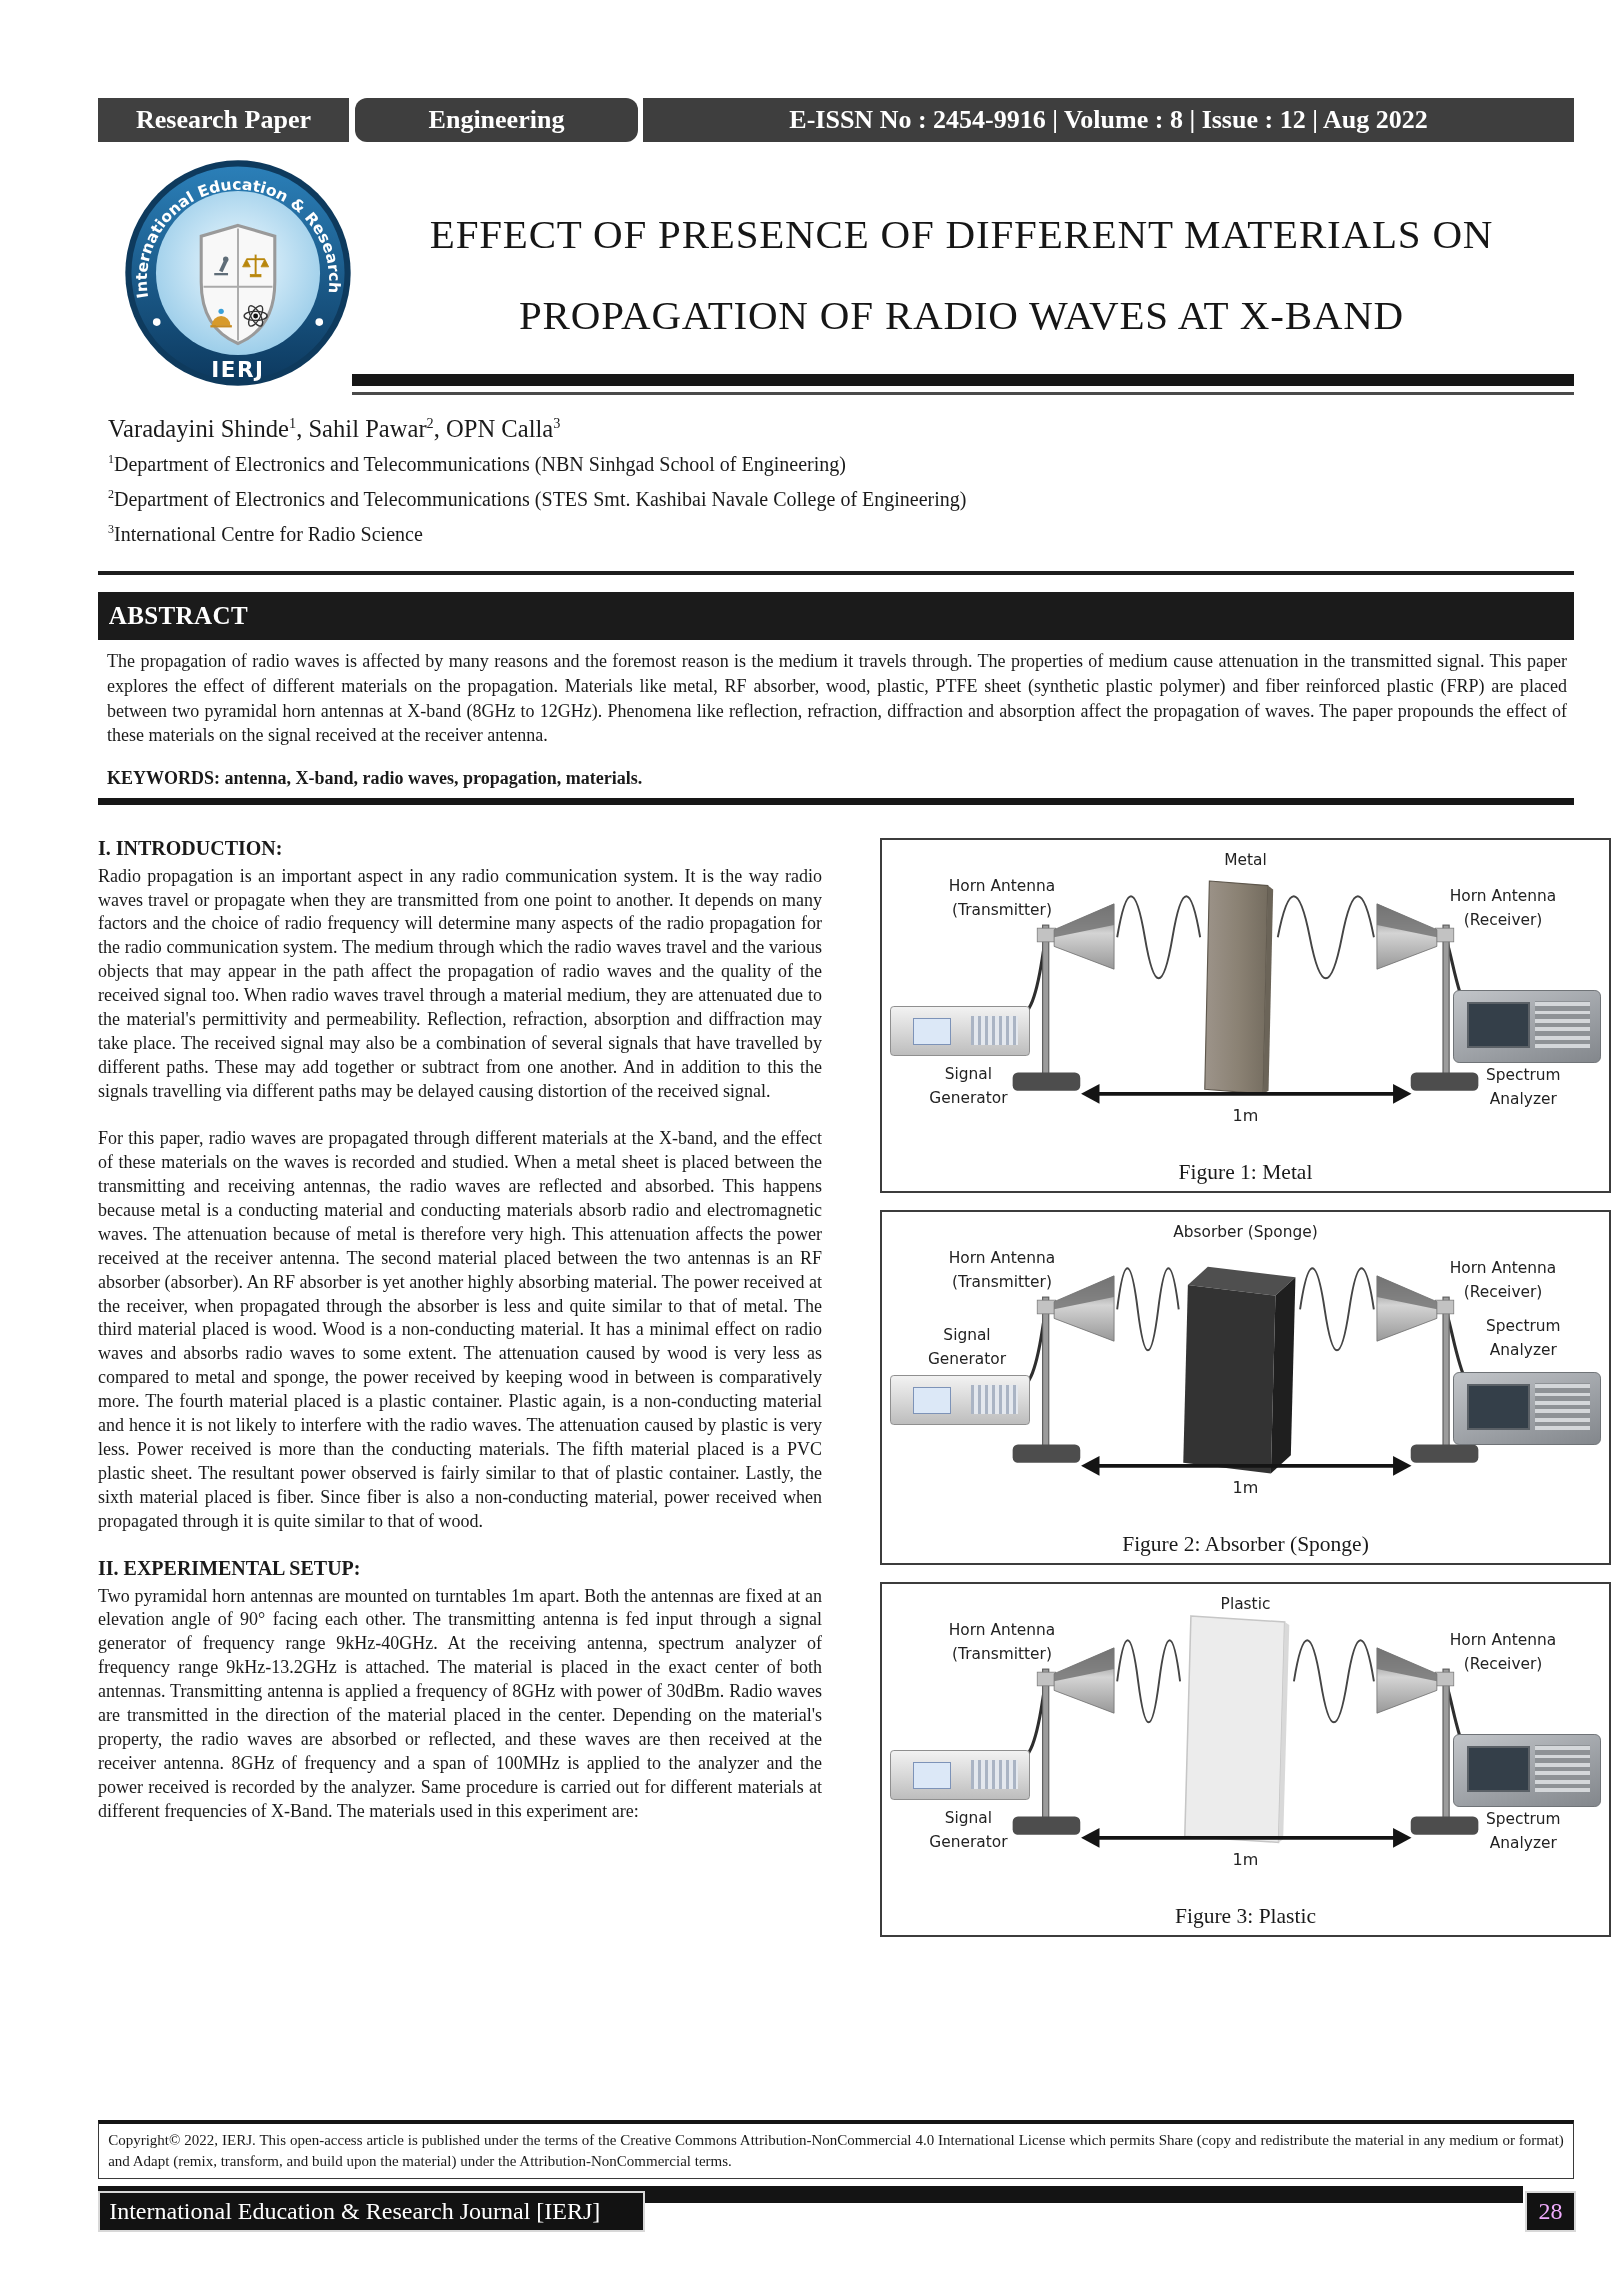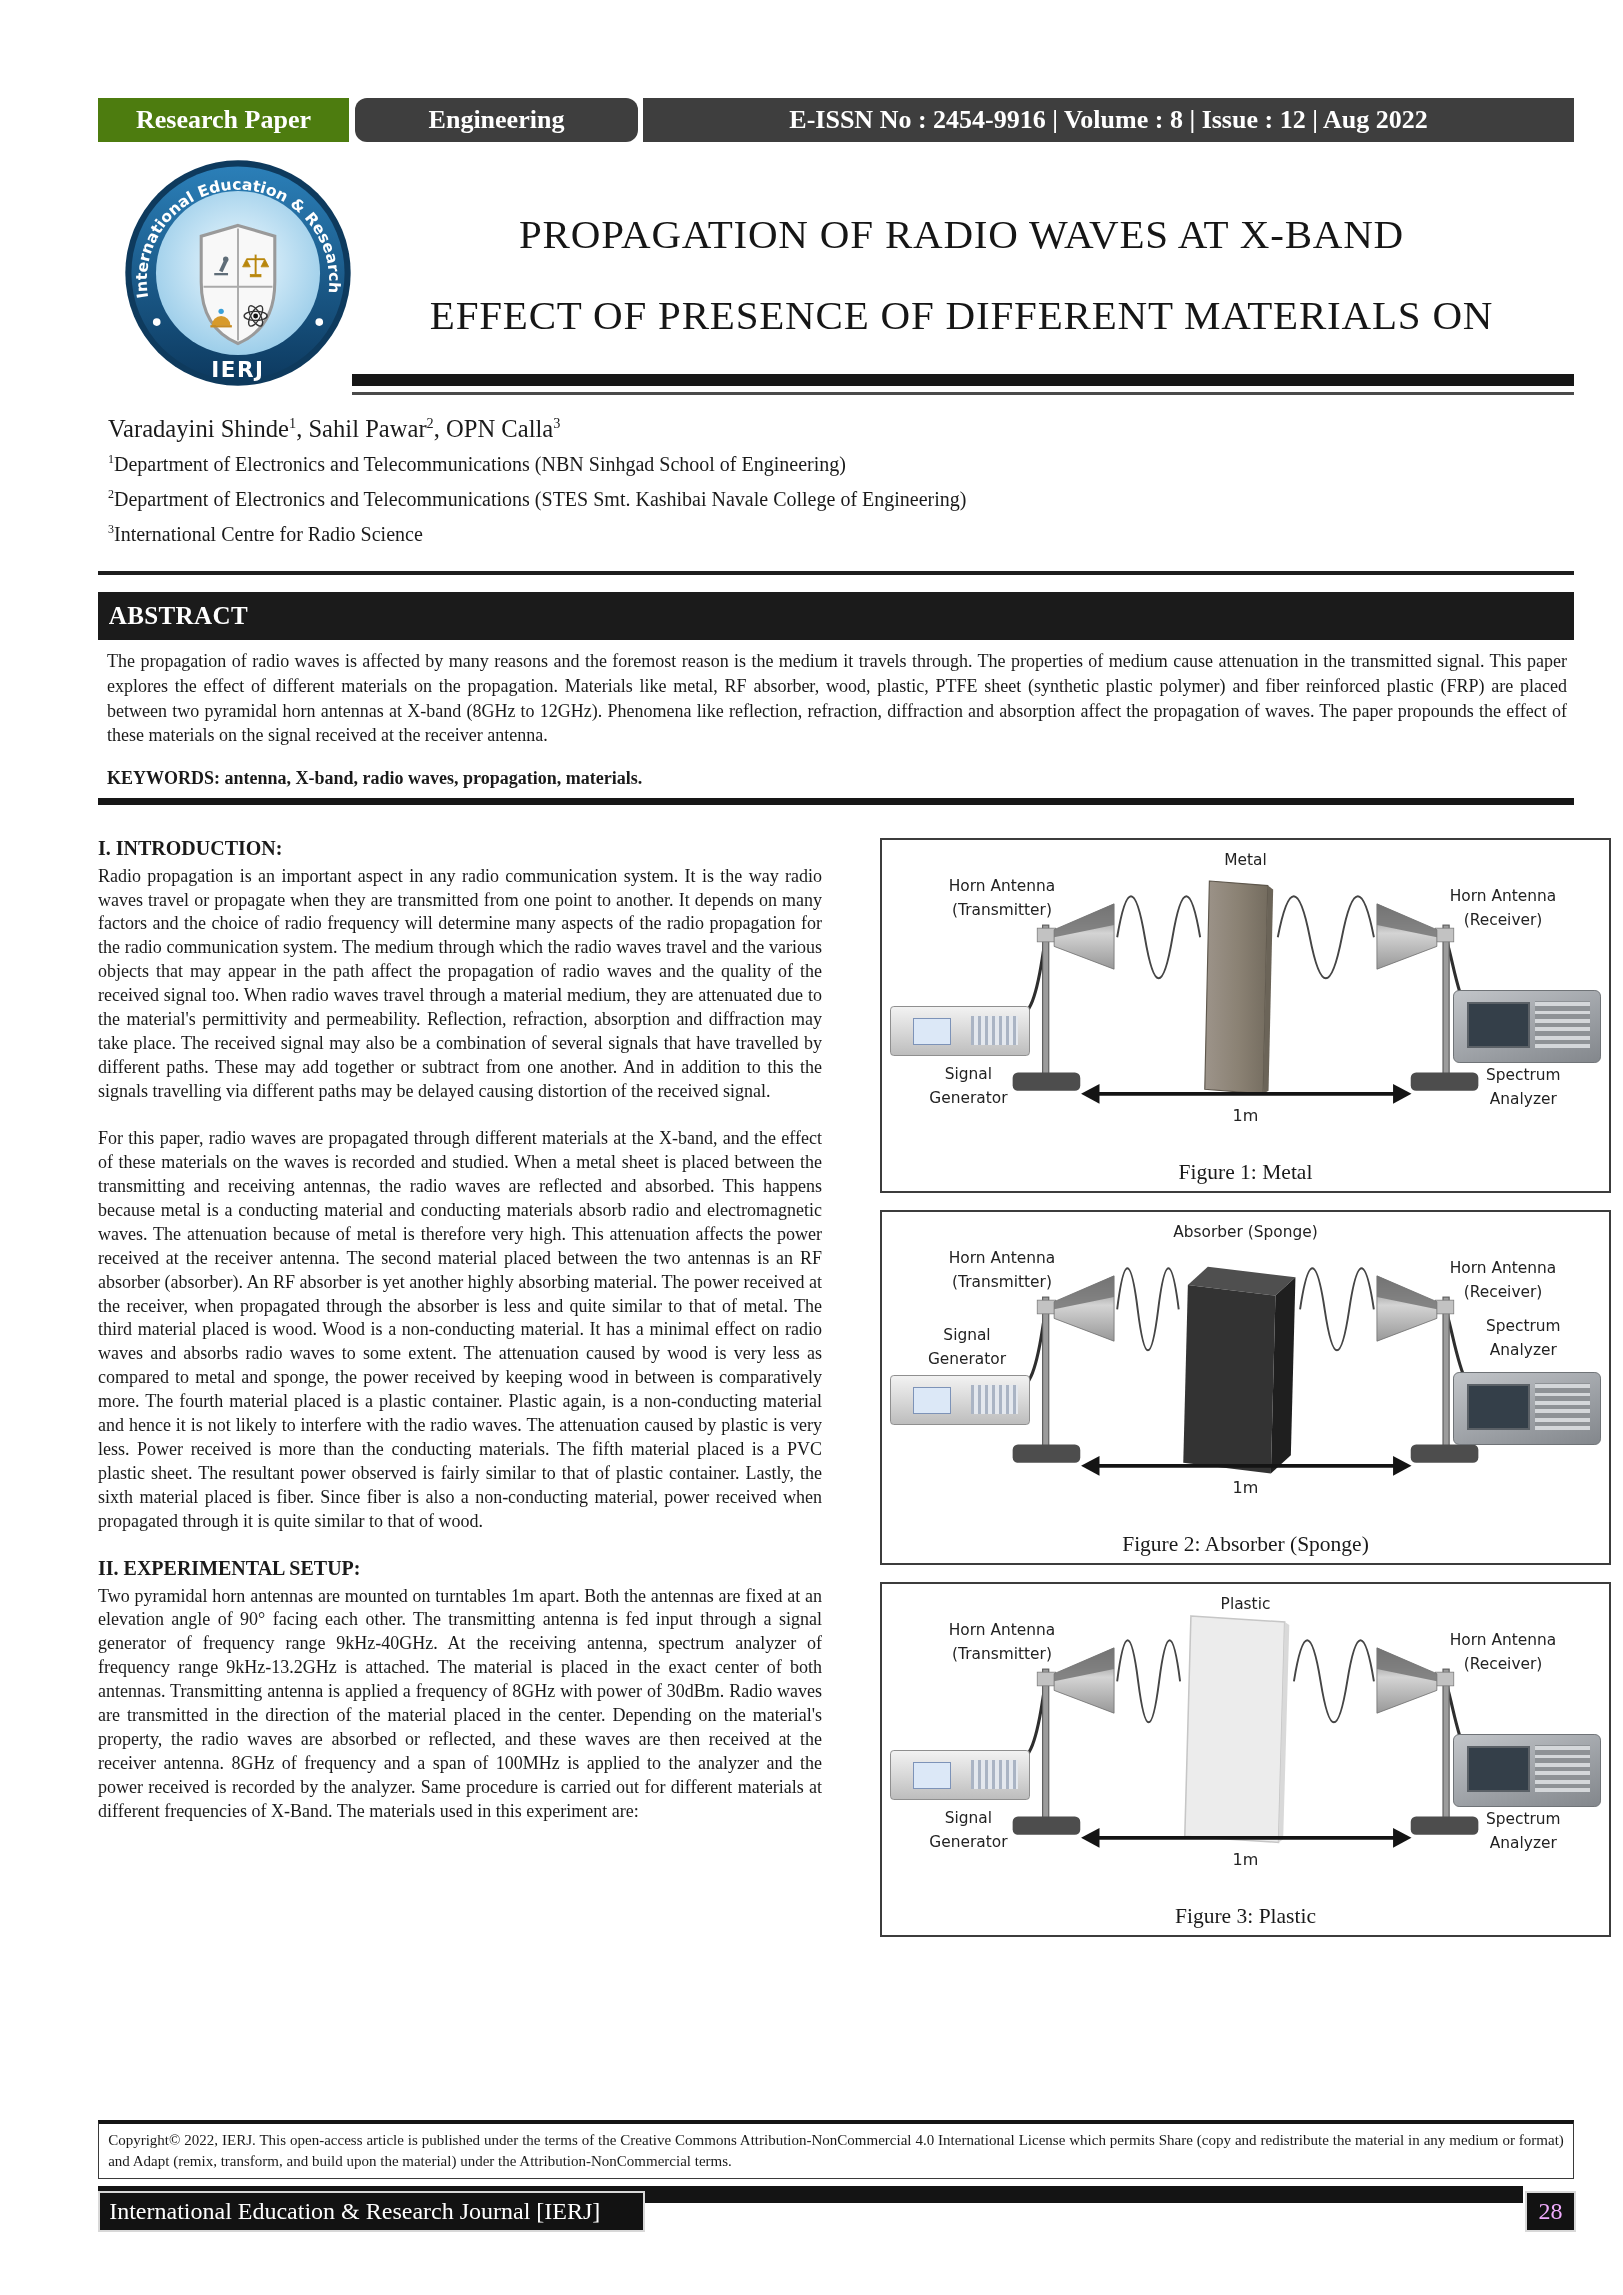--- a/index.html
+++ b/index.html
@@ -2,21 +2,21 @@
 <html style="font-size:12.3px"><head>
 <meta charset="utf-8">
 <style>
   html,body{margin:0;padding:0;background:#ffffff;}
   .page{position:relative;width:1624px;height:2295px;background:#fff;
         font-family:"Liberation Serif",serif;color:#1a1a1a;overflow:hidden;}
 
   
   .hbox{position:absolute;top:98px;height:44px;display:flex;align-items:center;
         justify-content:center;color:#fff;font-weight:bold;font-size:26px;}
-  .hb-category{left:98px;width:251px;background:#4d7c0f;}
+  .hb-category{left:98px;width:251px;background:#404040;}
   .hb-field{left:355px;width:283px;background:#3e3e3e;border-radius:12px;}
   .hb-issn{left:643px;width:931px;background:#3e3e3e;}
 
   
   .logo{position:absolute;left:123px;top:158px;width:230px;height:230px;}
 
   
   .title{position:absolute;left:349px;top:193px;width:1225px;text-align:center;
          font-size:41px;color:#161616;}
   .t-line{height:81px;display:flex;align-items:center;justify-content:center;letter-spacing:0.8px;}
@@ -145,22 +145,22 @@
     <g transform="translate(173,206)">
       <ellipse rx="15" ry="6" fill="none" stroke="#333" stroke-width="1.8"></ellipse>
       <ellipse rx="15" ry="6" fill="none" stroke="#333" stroke-width="1.8" transform="rotate(60)"></ellipse>
       <ellipse rx="15" ry="6" fill="none" stroke="#333" stroke-width="1.8" transform="rotate(120)"></ellipse>
       <circle r="3.2" fill="#111"></circle>
     </g>
     <text x="150" y="286" text-anchor="middle" font-size="28" font-weight="bold" fill="#ffffff" letter-spacing="2" font-family="DejaVu Sans, sans-serif">IERJ</text>
   </svg>
 
   <div class="title">
+    <div class="t-line">EFFECT OF PRESENCE OF DIFFERENT MATERIALS ON</div>
     <div class="t-line">PROPAGATION OF RADIO WAVES AT X-BAND</div>
-    <div class="t-line">EFFECT OF PRESENCE OF DIFFERENT MATERIALS ON</div>
   </div>
   <div class="title-bar"></div>
   <div class="title-bar-thin"></div>
 
   <div class="authors" id="authors"><span>Varadayini Shinde</span><sup>1</sup>, <span>Sahil Pawar</span><sup>2</sup>, <span>OPN Calla</span><sup>3</sup></div>
   <div class="affils" id="affils">
       <div class="affil-line"><sup>1</sup><span>Department of Electronics and Telecommunications (NBN Sinhgad School of Engineering)</span></div>
       <div class="affil-line"><sup>2</sup><span>Department of Electronics and Telecommunications (STES Smt. Kashibai Navale College of Engineering)</span></div>
       <div class="affil-line"><sup>3</sup><span>International Centre for Radio Science</span></div>
     </div>

